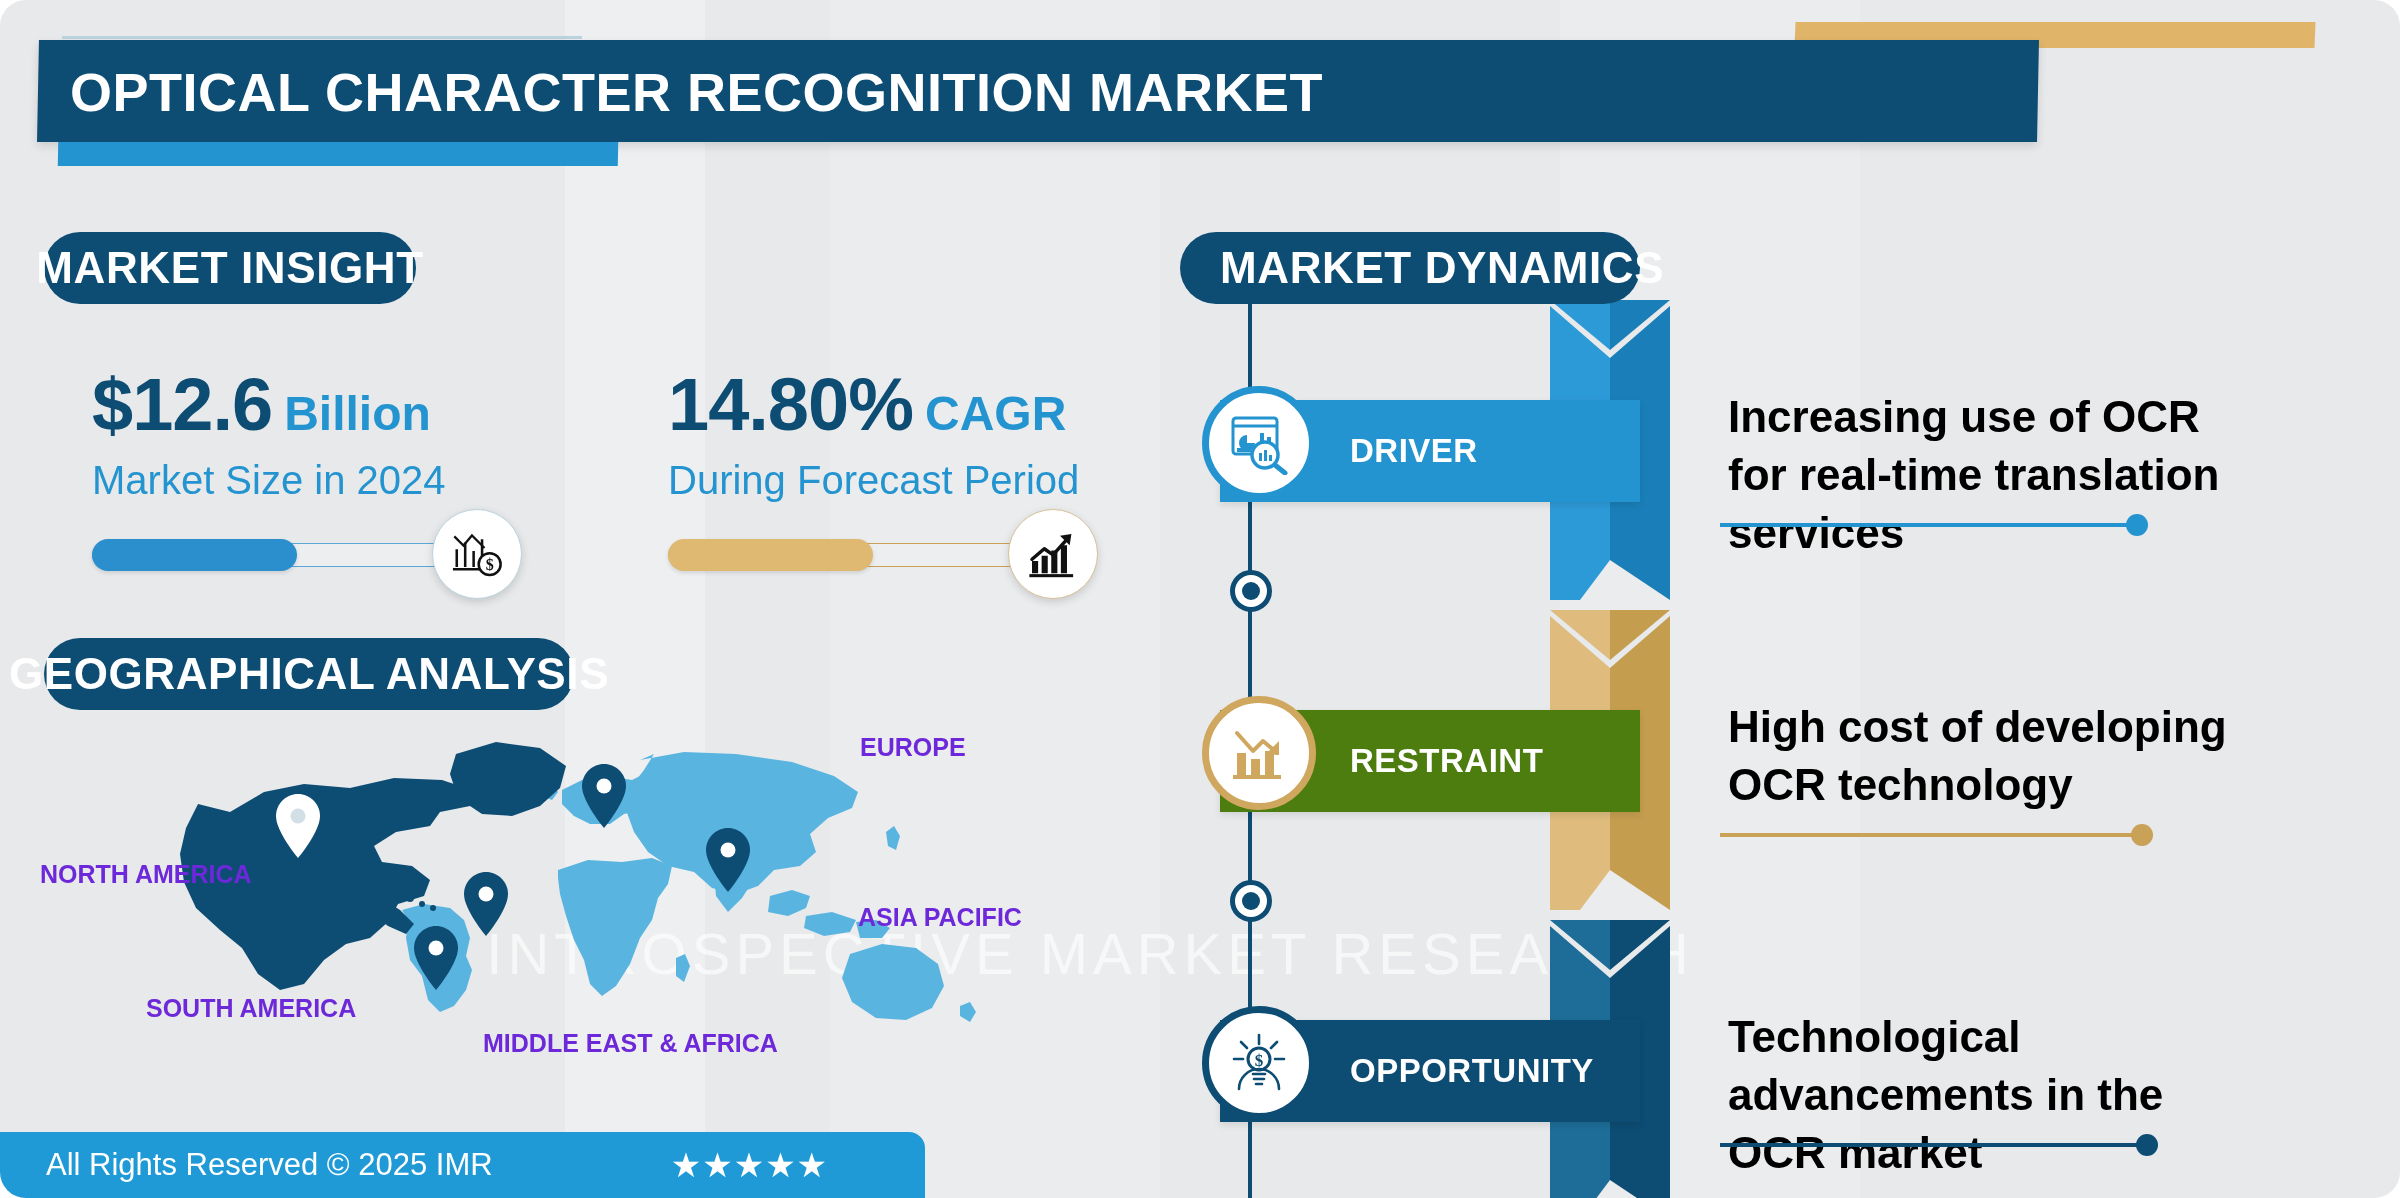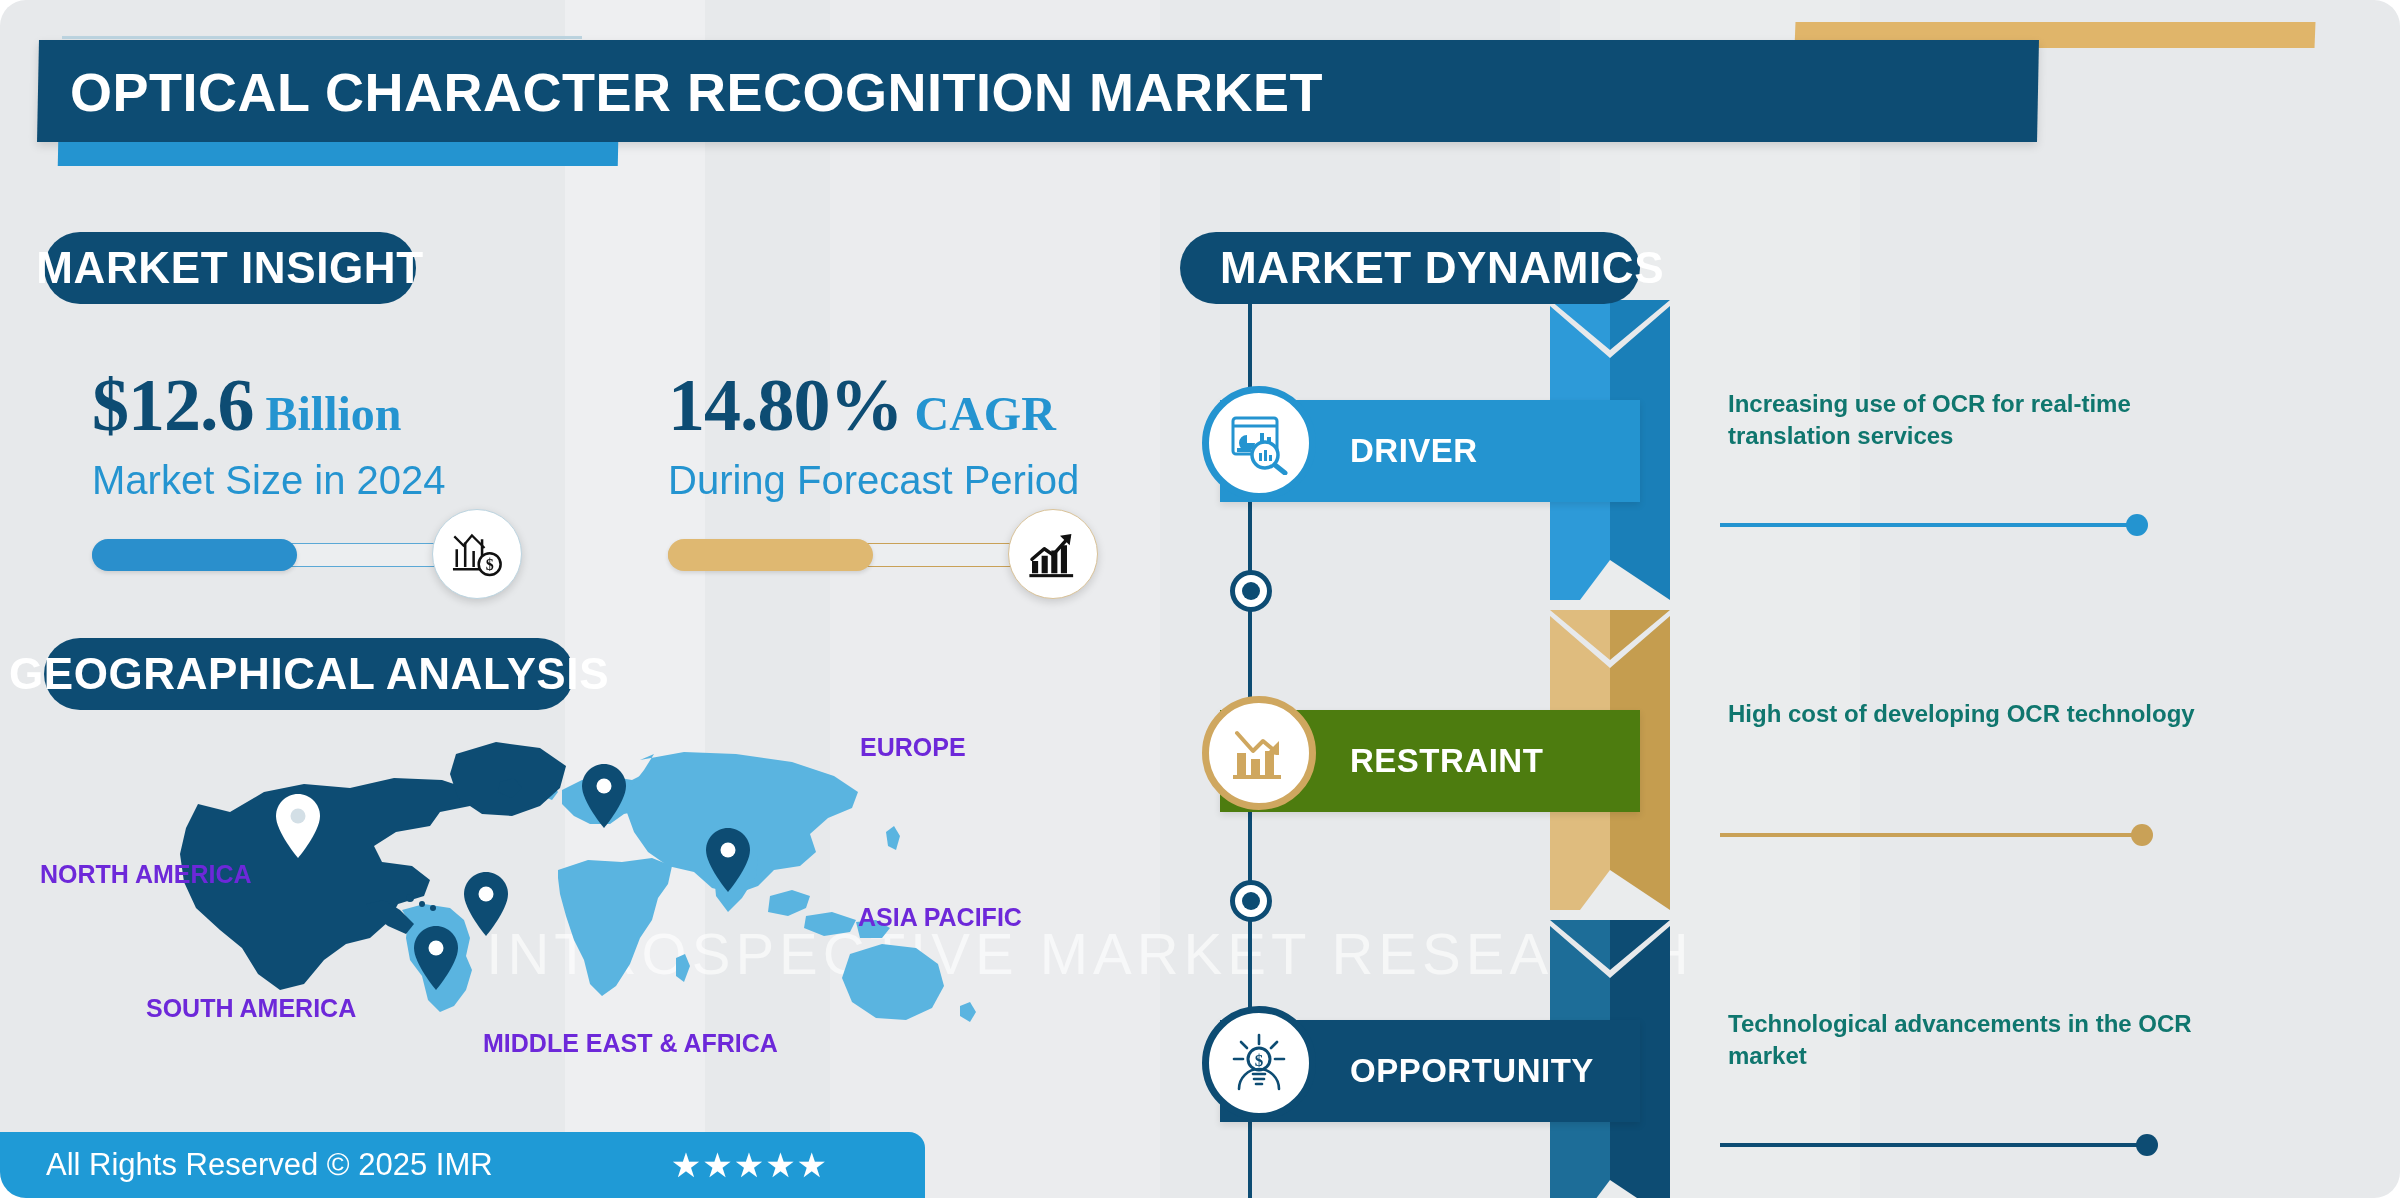--- a/index.html
+++ b/index.html
@@ -89,21 +89,21 @@
     z-index: 6;
   }
   #pill-insight   { left: 44px;  top: 232px; width: 372px; height: 72px; }
   #pill-geo       { left: 44px;  top: 638px; width: 530px; height: 72px; }
   #pill-dynamics  { left: 1180px; top: 232px; width: 460px; height: 72px;
                     justify-content: flex-start; padding-left: 40px; }
   
   .stat { position: absolute; }
   #stat-size { left: 92px; top: 368px; width: 520px; }
   #stat-cagr { left: 668px; top: 368px; width: 560px; }
-  .stat-line1 { white-space: nowrap; line-height: 1.0; font-family: Liberation Serif, serif; }
+  .stat-line1 { white-space: nowrap; line-height: 1.0; }
   .stat-big {
     font-size: 74px; font-weight: 700; color: #0d4c73;
     letter-spacing: -1px;
   }
   .stat-unit {
     font-size: 48px; font-weight: 700; color: #2494d0;
     margin-left: 12px;
   }
   .stat-sub {
     margin-top: 16px;
@@ -179,21 +179,21 @@
     display: flex; align-items: center; justify-content: center;
     z-index: 4;
   }
   .dyn-icon.blue { border: 7px solid #2494d0; }
   .dyn-icon.gold { border: 7px solid #cfa75f; }
   .dyn-icon.navy { border: 7px solid #0d4c73; }
   .dyn-chev { position: absolute; left: 370px; top: 0; width: 160px; height: 300px; }
   .dyn-text {
     position: absolute; left: 548px; top: 88px;
     width: 500px;
-    font-size: 24px; font-weight: 700; color: #0f766e;
+    font-size: 44px; font-weight: 700; color: #000000;
     line-height: 1.32;
   }
   .dyn-conn { position: absolute; left: 540px; top: 222px; height: 5px; }
   .dyn-conn .line { position: absolute; left:0; top: 1px; height: 4px; width: 100%; }
   .dyn-conn .dot {
     position: absolute; right: -8px; top: -8px;
     width: 22px; height: 22px; border-radius: 50%;
   }
   
   #footer {

